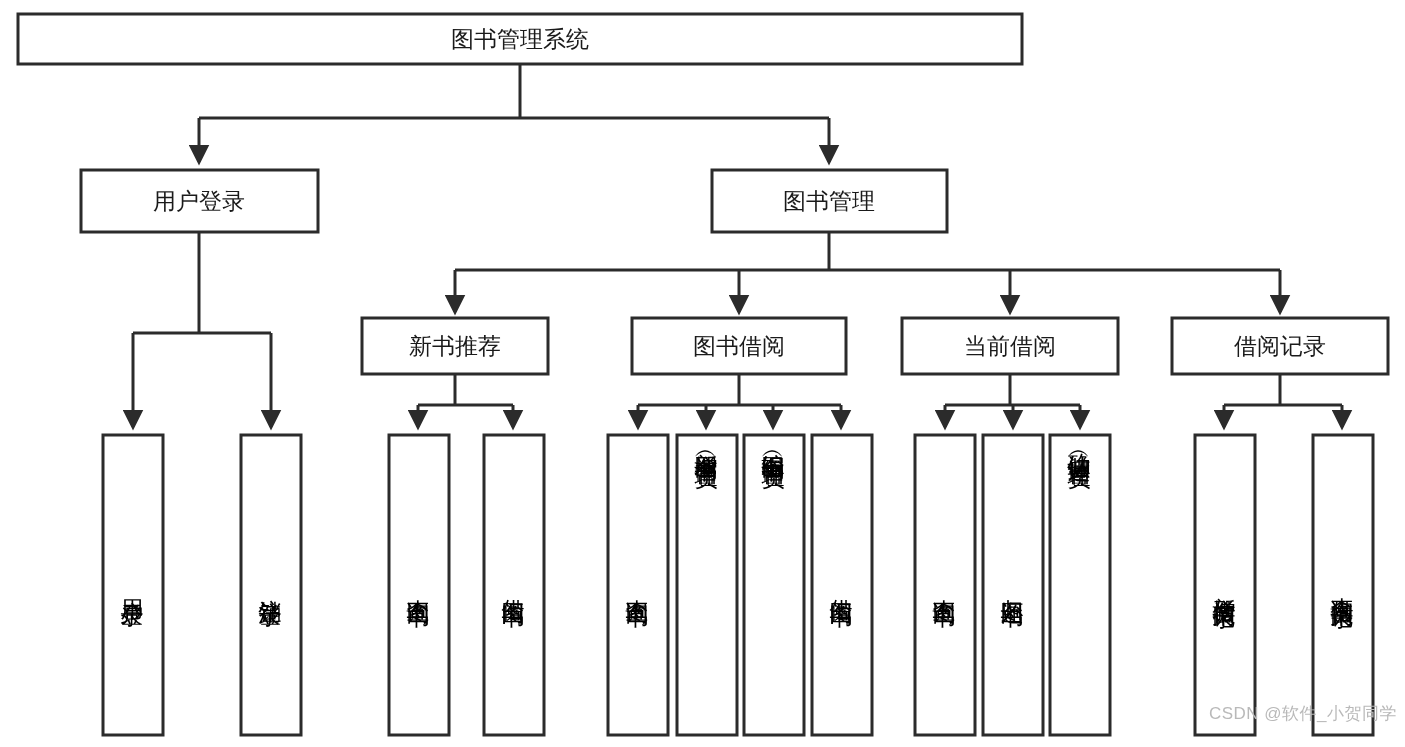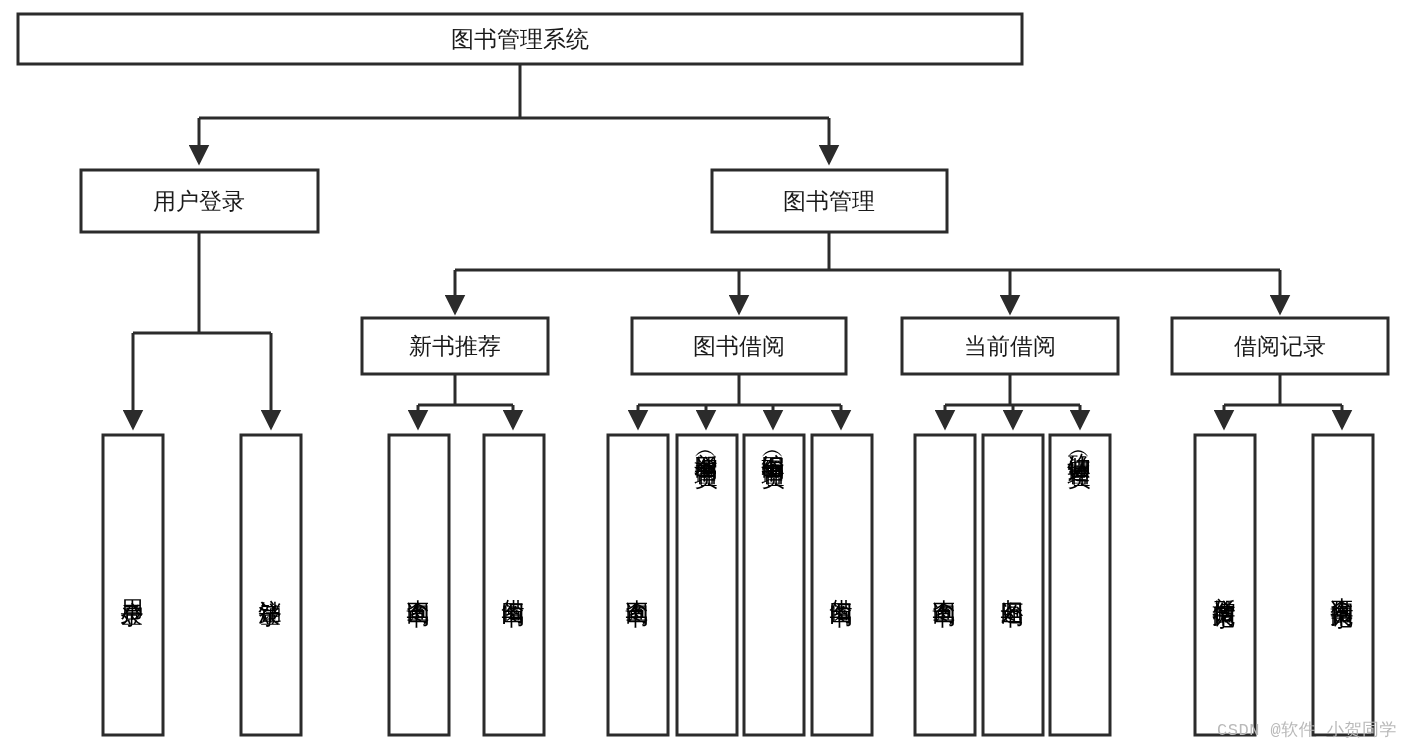--- a/index.html
+++ b/index.html
@@ -27,22 +27,22 @@
     text-orientation:upright;
     letter-spacing:2px;
     white-space:pre;
   }
   .edge{
     stroke:#2b2b2b;stroke-width:3;fill:none;
   }
   .arrowhead{fill:#2b2b2b;stroke:none;}
   .watermark{
     position:absolute;
-    right:8px;bottom:6px;
-    font-family:Liberation Mono, monospace;
+    right:8px;bottom:22px;
+    font-family:Liberation Sans, sans-serif;
     font-size:17px;
     color:#b9b9b9;
     letter-spacing:0.5px;
     user-select:none;
     white-space:nowrap;
   }
 </style>
 </head>
 <body>
 

